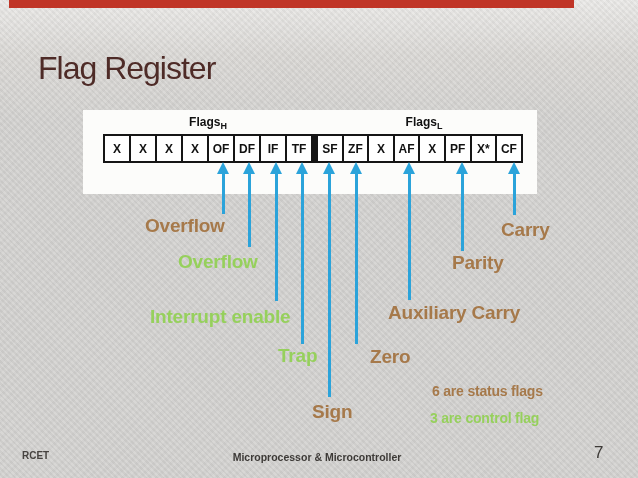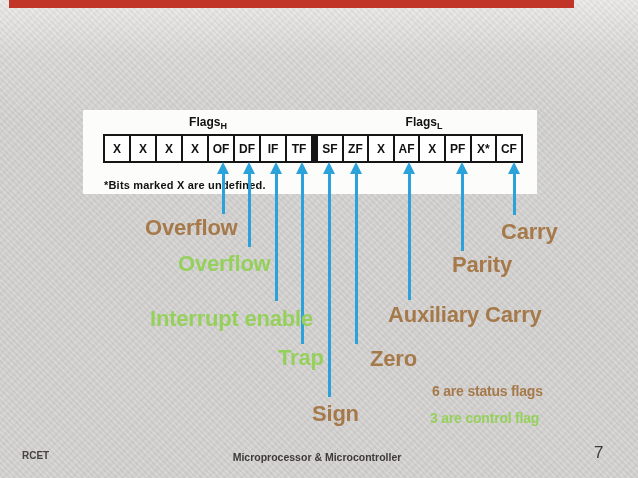--- a/index.html
+++ b/index.html
@@ -56,21 +56,21 @@
     font-size:11px;font-weight:bold;color:#111;letter-spacing:.2px;
   }
   .arrow-line{position:absolute;width:3px;}
   .arrow-head{
     position:absolute;width:0;height:0;
     border-left:6px solid transparent;
     border-right:6px solid transparent;
     border-bottom:12px solid #2ba3da;
   }
   .flag-label{
-    position:absolute;font-size:22px;font-weight:bold;white-space:nowrap;
+    position:absolute;font-size:19px;font-weight:bold;white-space:nowrap;
     letter-spacing:-0.2px;
   }
   .note-line{
     position:absolute;font-size:14px;font-weight:bold;white-space:nowrap;
     letter-spacing:-0.2px;
   }
   #footer-left{
     position:absolute;left:22px;top:450px;
     font-size:10px;font-weight:bold;color:#474340;
   }
@@ -82,20 +82,21 @@
     position:absolute;left:594px;top:443px;
     font-size:17px;color:#3d3a37;
   }
 </style>
 </head>
 <body>
 
 <div id="canvas">
   <div id="accent-bar" style="background: rgb(192, 53, 39);"></div>
 
+  <div id="title" style="color: rgb(78, 43, 39);">Flag Register</div>
 
   <div id="panel">
     <div class="flags-group-label" id="flags-l"><span>Flags</span><sub>L</sub></div>
     <div class="flags-group-label" id="flags-h"><span>Flags</span><sub>H</sub></div>
     <div id="register-table">
         <div class="cell">X</div>
         <div class="cell">X</div>
         <div class="cell">X</div>
         <div class="cell">X</div>
         <div class="cell">OF</div>
@@ -105,21 +106,20 @@
         <div class="divider"></div>
         <div class="cell right">SF</div>
         <div class="cell right">ZF</div>
         <div class="cell right">X</div>
         <div class="cell right">AF</div>
         <div class="cell right">X</div>
         <div class="cell right">PF</div>
         <div class="cell right">X*</div>
         <div class="cell right">CF</div>
       </div>
-    <div id="footnote">*Bits marked X are undefined.</div>
   </div>
 
   <div id="annotation-layer">
       <div class="arrow-line" style="left: 221.5px; top: 172px; height: 42px; background: rgb(43, 163, 218);"></div>
       <div class="arrow-head" style="left: 217px; top: 162px; border-bottom-color: rgb(43, 163, 218);"></div>
       <div class="arrow-line" style="left: 247.5px; top: 172px; height: 75px; background: rgb(43, 163, 218);"></div>
       <div class="arrow-head" style="left: 243px; top: 162px; border-bottom-color: rgb(43, 163, 218);"></div>
       <div class="arrow-line" style="left: 274.5px; top: 172px; height: 129px; background: rgb(43, 163, 218);"></div>
       <div class="arrow-head" style="left: 270px; top: 162px; border-bottom-color: rgb(43, 163, 218);"></div>
       <div class="arrow-line" style="left: 300.5px; top: 172px; height: 172px; background: rgb(43, 163, 218);"></div>

